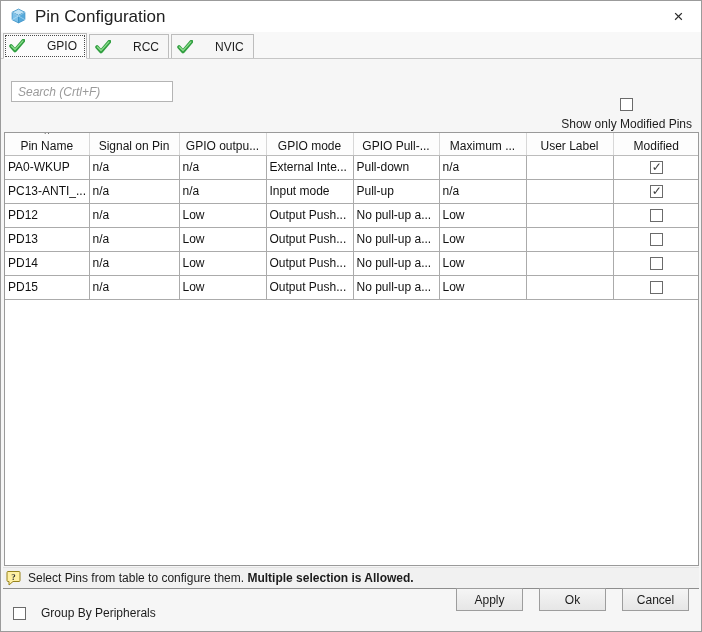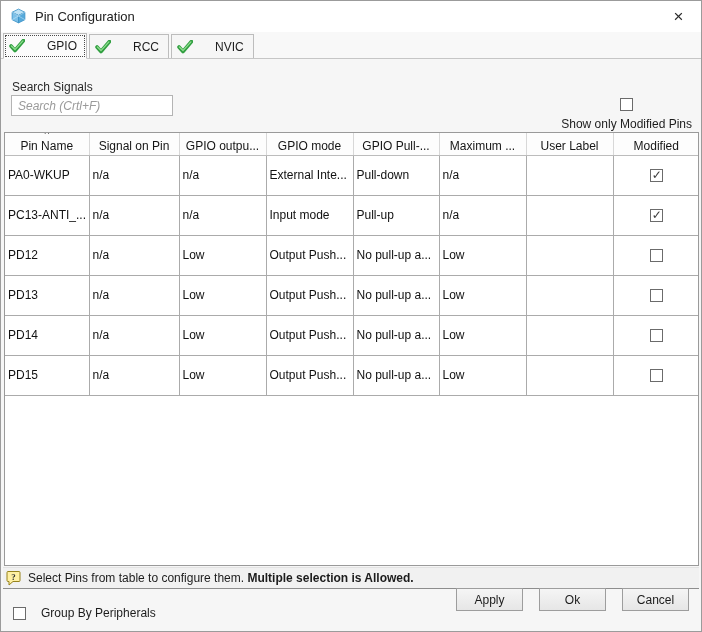--- a/index.html
+++ b/index.html
@@ -3,47 +3,47 @@
 <meta charset="utf-8">
 <style>
   * { box-sizing: border-box; margin: 0; padding: 0; }
   html,body { width:702px; height:632px; }
   body { font-family: "Liberation Sans", sans-serif; font-size: 12px; color:#1c1c1c; background:#fff; }
   .dialog { position:relative; width:702px; height:632px; background:#f6f6f6; border:1px solid #9b9b9b; overflow:hidden; }
 
   
   .titlebar { position:absolute; left:0; top:0; right:0; height:31px; background:#ffffff; display:flex; align-items:center; padding-left:9px; }
   .titlebar .app-icon { width:17px; height:17px; margin-right:8px; }
-  .titlebar .title { font-size:13px; color:#202020; }
+  .titlebar .title { font-size:17px; color:#202020; }
   .close-btn { position:absolute; right:0; top:0; width:45px; height:31px; display:flex; align-items:center; justify-content:center; font-size:17px; color:#2b2b2b; cursor:default; }
 
   
   .tabstrip { position:absolute; left:0; top:31px; right:0; height:27px; display:flex; align-items:flex-end; padding-left:2px; border-bottom:1px solid #c6c6c6; background:#f8f8f8; }
   .tab { height:24px; display:flex; align-items:center; gap:22px; padding:0 9px 0 5px; background:#f6f6f6; border:1px solid #bdbdbd; border-bottom:none; margin-right:2px; position:relative; }
   .tab.selected { background:#fbfbfb; height:26px; margin-bottom:-1px; border-bottom:1px solid #fbfbfb; outline:1px dotted #4a4a4a; outline-offset:-3px; }
   .tab .chk { width:16px; height:14px; }
 
   
   .search-label { position:absolute; left:11px; top:79px; color:#2a2a2a; }
-  .search-input { position:absolute; left:10px; top:94px; width:162px; height:21px; border:1px solid #b4b4b4; background:#fff; padding:0 6px; font-family:"Liberation Sans",sans-serif; font-size:12px; color:#222; }
+  .search-input { position:absolute; left:10px; top:80px; width:162px; height:21px; border:1px solid #b4b4b4; background:#fff; padding:0 6px; font-family:"Liberation Sans",sans-serif; font-size:12px; color:#222; }
   .search-input::placeholder { color:#9a9a9a; font-style:italic; }
 
   .modified-filter { position:absolute; right:9px; top:97px; display:flex; align-items:center; gap:6px;flex-direction:column; }
 
   
   .cb { width:13px; height:13px; border:1px solid #6b6b6b; background:#fff; display:inline-block; position:relative; flex:0 0 auto; }
   .cb.checked::after { content:"✓"; position:absolute; left:1px; top:-2px; font-size:12px; color:#3d3d3d; }
 
   
   .table-wrap { position:absolute; left:3px; top:131px; width:695px; height:434px; border:1px solid #9a9a9a; background:#fff; overflow:hidden; }
   table { border-collapse:collapse; table-layout:fixed; width:694px; }
   th { height:22px; font-weight:normal; text-align:center; background:#fdfdfd; border-right:1px solid #d8d8d8; border-bottom:1px solid #bcbcbc; position:relative; padding-top:4px; white-space:nowrap; overflow:hidden; font-size:12px; color:#161616; }
   th:last-child { border-right:none; }
   th .sort-caret { position:absolute; top:-3px; left:0; right:0; text-align:center; font-style:normal; font-size:10px; color:#555; line-height:10px; }
-  td { height:16px; line-height:15px; border-right:1px solid #ababab; border-bottom:1px solid #ababab; padding:12px 3px; white-space:nowrap; overflow:hidden; font-size:12px; color:#111; background:#fff; }
+  td { height:16px; line-height:15px; border-right:1px solid #ababab; border-bottom:1px solid #ababab; padding:4px 3px; white-space:nowrap; overflow:hidden; font-size:12px; color:#111; background:#fff; }
   td:last-child { border-right:none; }
   td.cb-cell { text-align:center; padding:0; }
   td.cb-cell .cb { vertical-align:middle; margin-top:1px; }
 
   
   .status-bar { position:absolute; left:2px; right:2px; top:566px; height:22px; background:#f1f1f1; border-top:1px solid #e3e3e3; border-bottom:1px solid #8d8d8d; display:flex; align-items:center; gap:6px; padding-left:3px; }
   .status-bar .help-icon { width:16px; height:16px; flex:0 0 auto; }
   .status-text b { font-weight:bold; }
 
   

